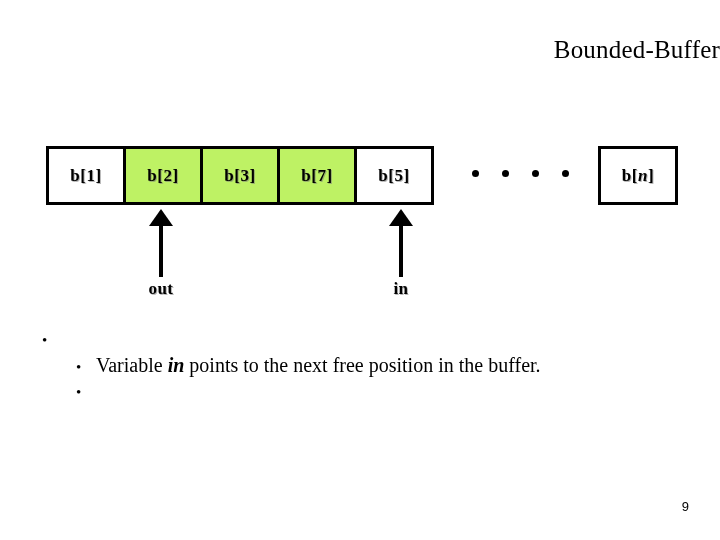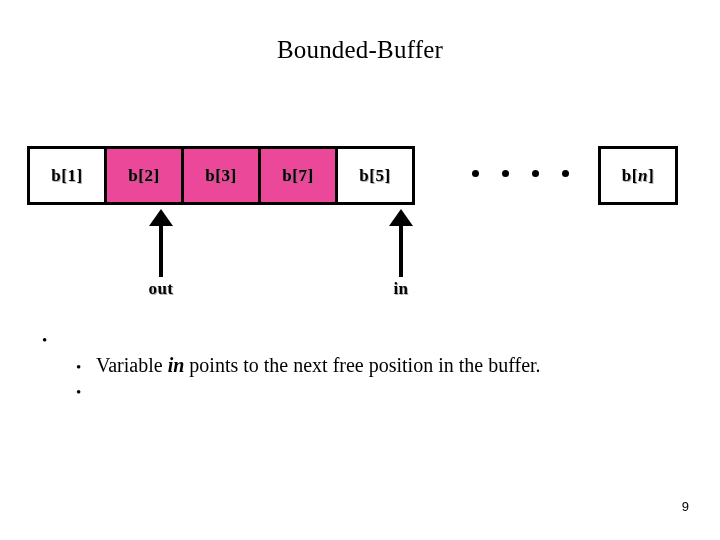--- a/index.html
+++ b/index.html
@@ -15,61 +15,61 @@
     font-family: "Liberation Serif", "DejaVu Serif", serif;
     color: #000000;
   }
 
   
   #slide-title {
     position: absolute;
     left: 0;
     top: 36px;
     width: 720px;
-    text-align: center;
+    text-align: right;
     font-family: "Liberation Serif", "DejaVu Serif", serif;
     font-size: 25px;
     font-weight: normal;
     letter-spacing: 0.2px;
     color: #000000;
     white-space: nowrap;
   }
 
   
   #buffer-diagram {
     position: absolute;
     left: 0;
     top: 0;
     width: 720px;
     height: 320px;
   }
 
   .buffer-row {
     position: absolute;
-    left: 27px;
+    left: 46px;
     top: 146px;
     display: flex;
   }
   .buffer-cell {
     width: 80px;
     height: 59px;
     box-sizing: border-box;
     border: 3px solid #000000;
     margin-right: -3px;
     display: flex;
     align-items: center;
     justify-content: center;
     background: #ffffff;
     font-family: "Liberation Serif", "DejaVu Serif", serif;
     font-weight: bold;
     font-size: 17px;
     letter-spacing: 0.5px;
     text-shadow: 1px 1px 0 rgba(120,120,120,0.55);
   }
-  .buffer-cell.shaded { background: #ec4899; }
+  .buffer-cell.shaded { background: #bef264; }
   .buffer-cell em { font-style: italic; }
 
   
   .buffer-cell.tail {
     position: absolute;
     left: 598px;
     top: 146px;
     margin-right: 0;
     width: 80px;
   }

